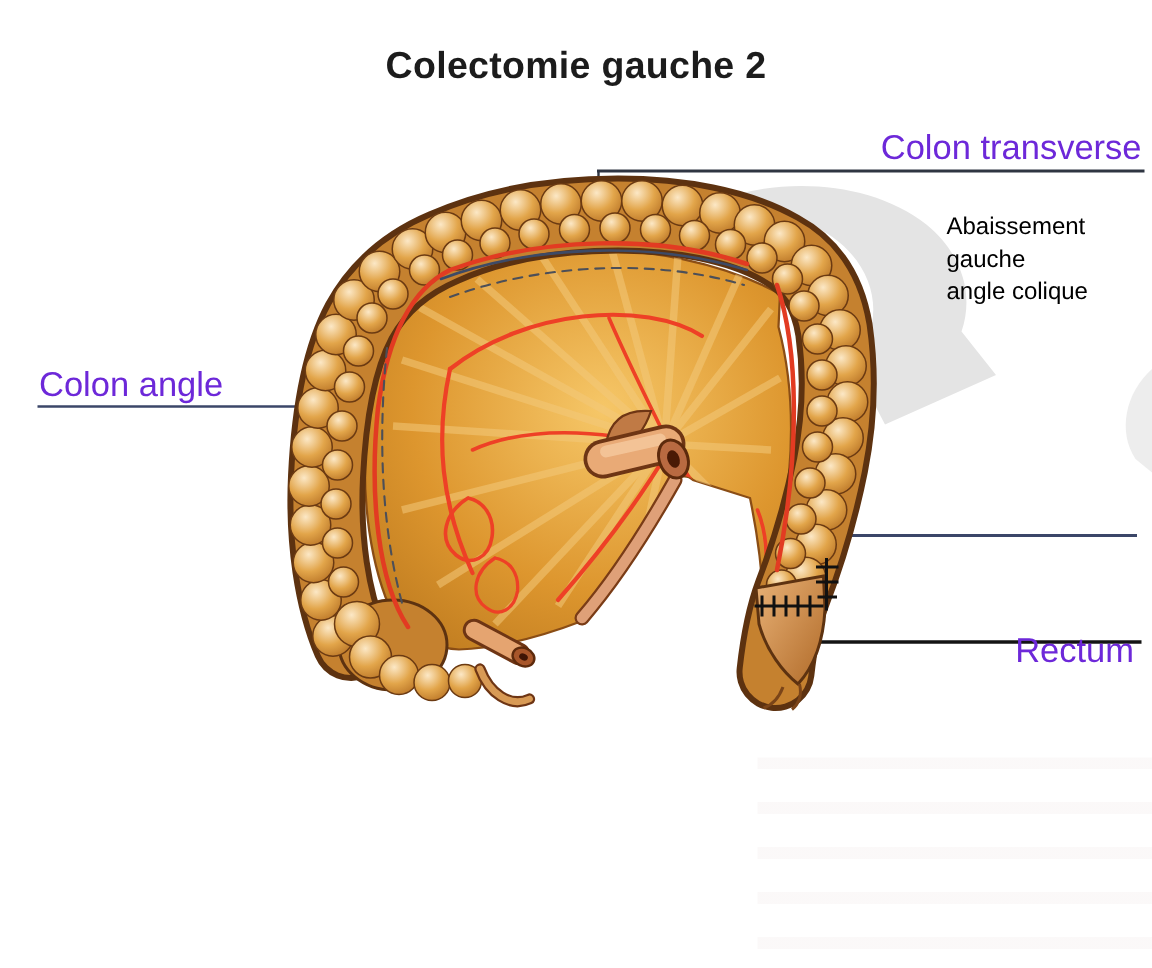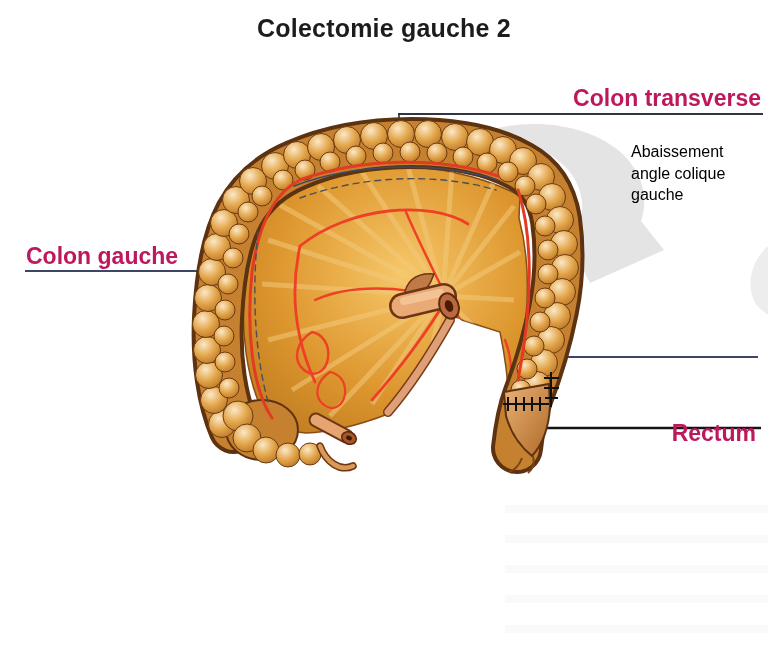--- a/index.html
+++ b/index.html
@@ -3,25 +3,25 @@
 <meta charset="utf-8">
 <style>
   html,body{margin:0;padding:0;}
   body{
     width:768px;height:645px;position:relative;background:#ffffff;overflow:hidden;
     font-family:"Liberation Sans","DejaVu Sans",sans-serif;
   }
   .stage{position:absolute;inset:0;}
   svg.canvas{position:absolute;left:0;top:0;}
   .title{
-    position:absolute;left:0;right:0;top:14px;text-align:center;
+    position:absolute;left:0;right:0;top:30px;text-align:center;
     font-size:25px;font-weight:bold;color:#1c1c1c;letter-spacing:.2px;
   }
   .lbl{
-    position:absolute;font-size:23px;color:#be185d;white-space:nowrap;font-weight:bold;
+    position:absolute;font-size:23px;color:#6d28d9;white-space:nowrap;
   }
   .lbl.right{text-align:right;}
   .lbl-transverse{top:85px;right:7px;}
   .lbl-droit{top:243px;left:26px;}
   .lbl-gauche{top:330px;right:11px;}
   .lbl-rectum{top:420px;right:12px;}
   .annotation{
     position:absolute;left:631px;top:141px;font-size:16px;line-height:21.5px;
     color:#000000;
   }
@@ -255,23 +255,23 @@
       <line x1="551" y1="372" x2="551" y2="407"></line>
       <line x1="544" y1="378" x2="559" y2="378"></line>
       <line x1="544" y1="388" x2="559" y2="388"></line>
       <line x1="545" y1="398" x2="558" y2="398"></line>
     </g>
   </svg>
 
   <div class="title">Colectomie gauche 2</div>
 
   <div class="lbl right lbl-transverse">Colon transverse</div>
-  <div class="lbl lbl-droit">Colon gauche</div>
+  <div class="lbl lbl-droit">Colon angle</div>
   <div class="lbl right lbl-rectum">Rectum</div>
 
   <div class="annotation">
     <div>Abaissement</div>
+    <div>gauche</div>
     <div>angle colique</div>
-    <div>gauche</div>
   </div>
 
   <div class="ghost-rows"></div>
 </div>
 
 </body></html>

